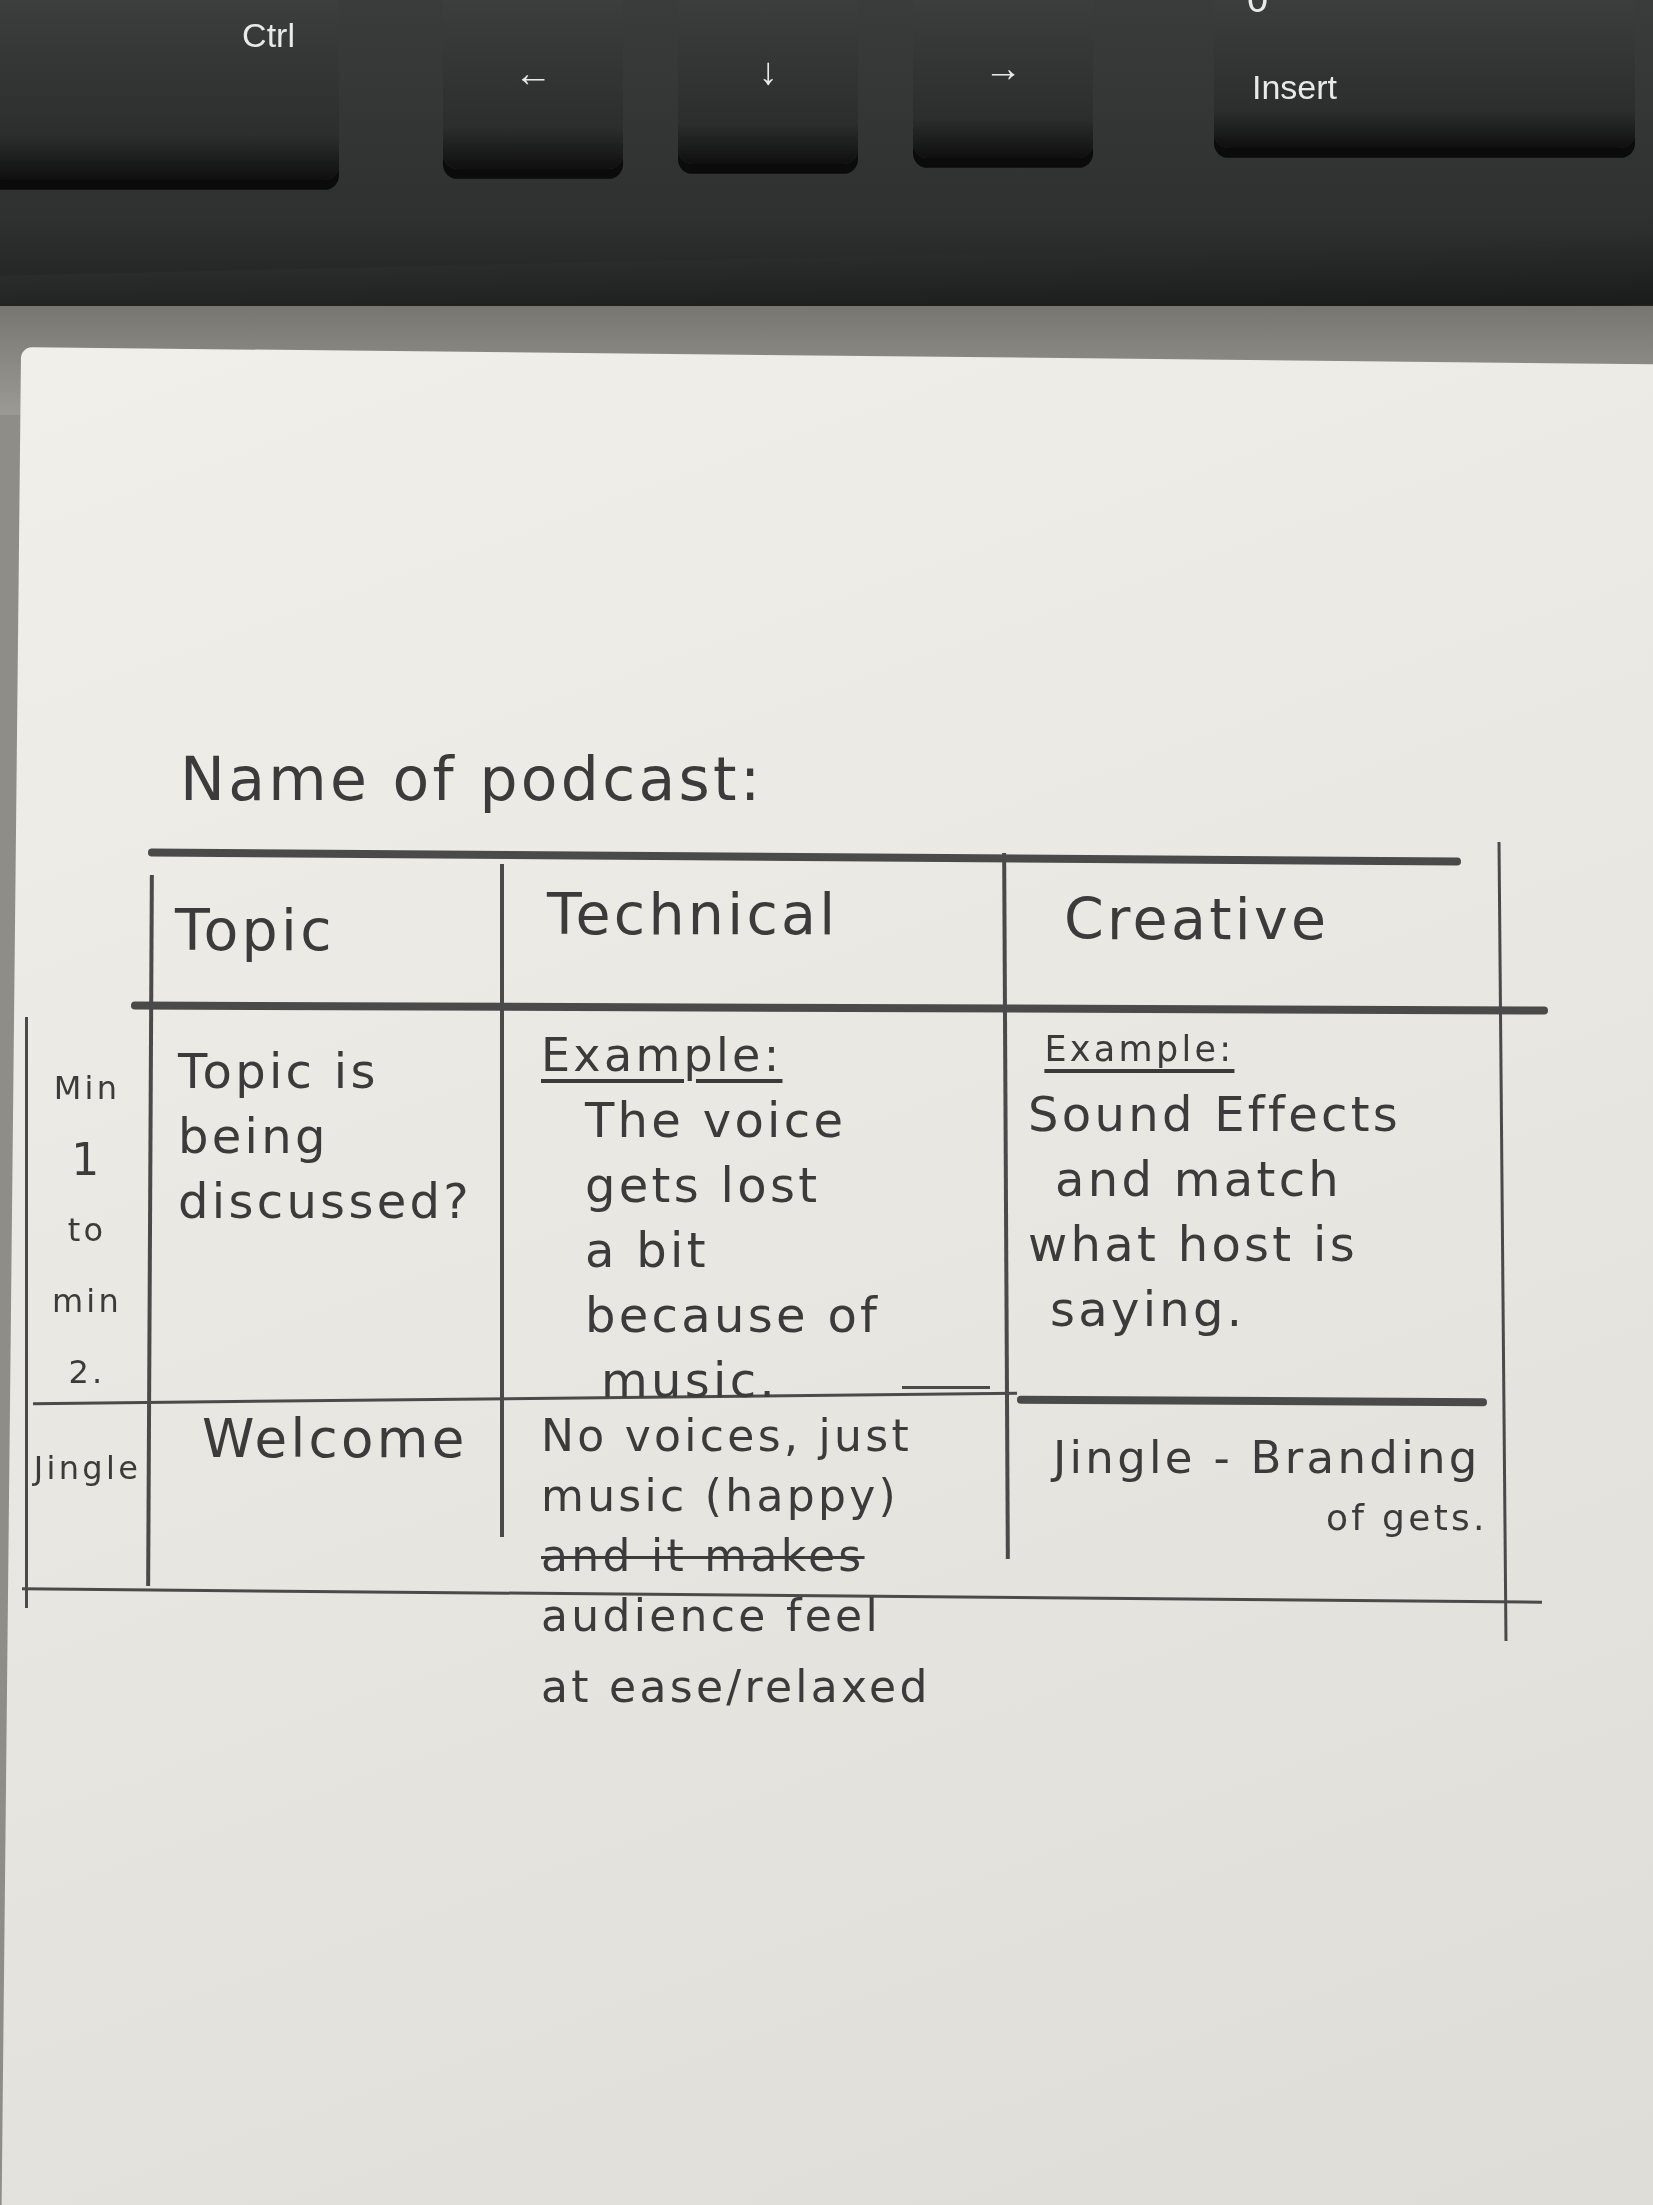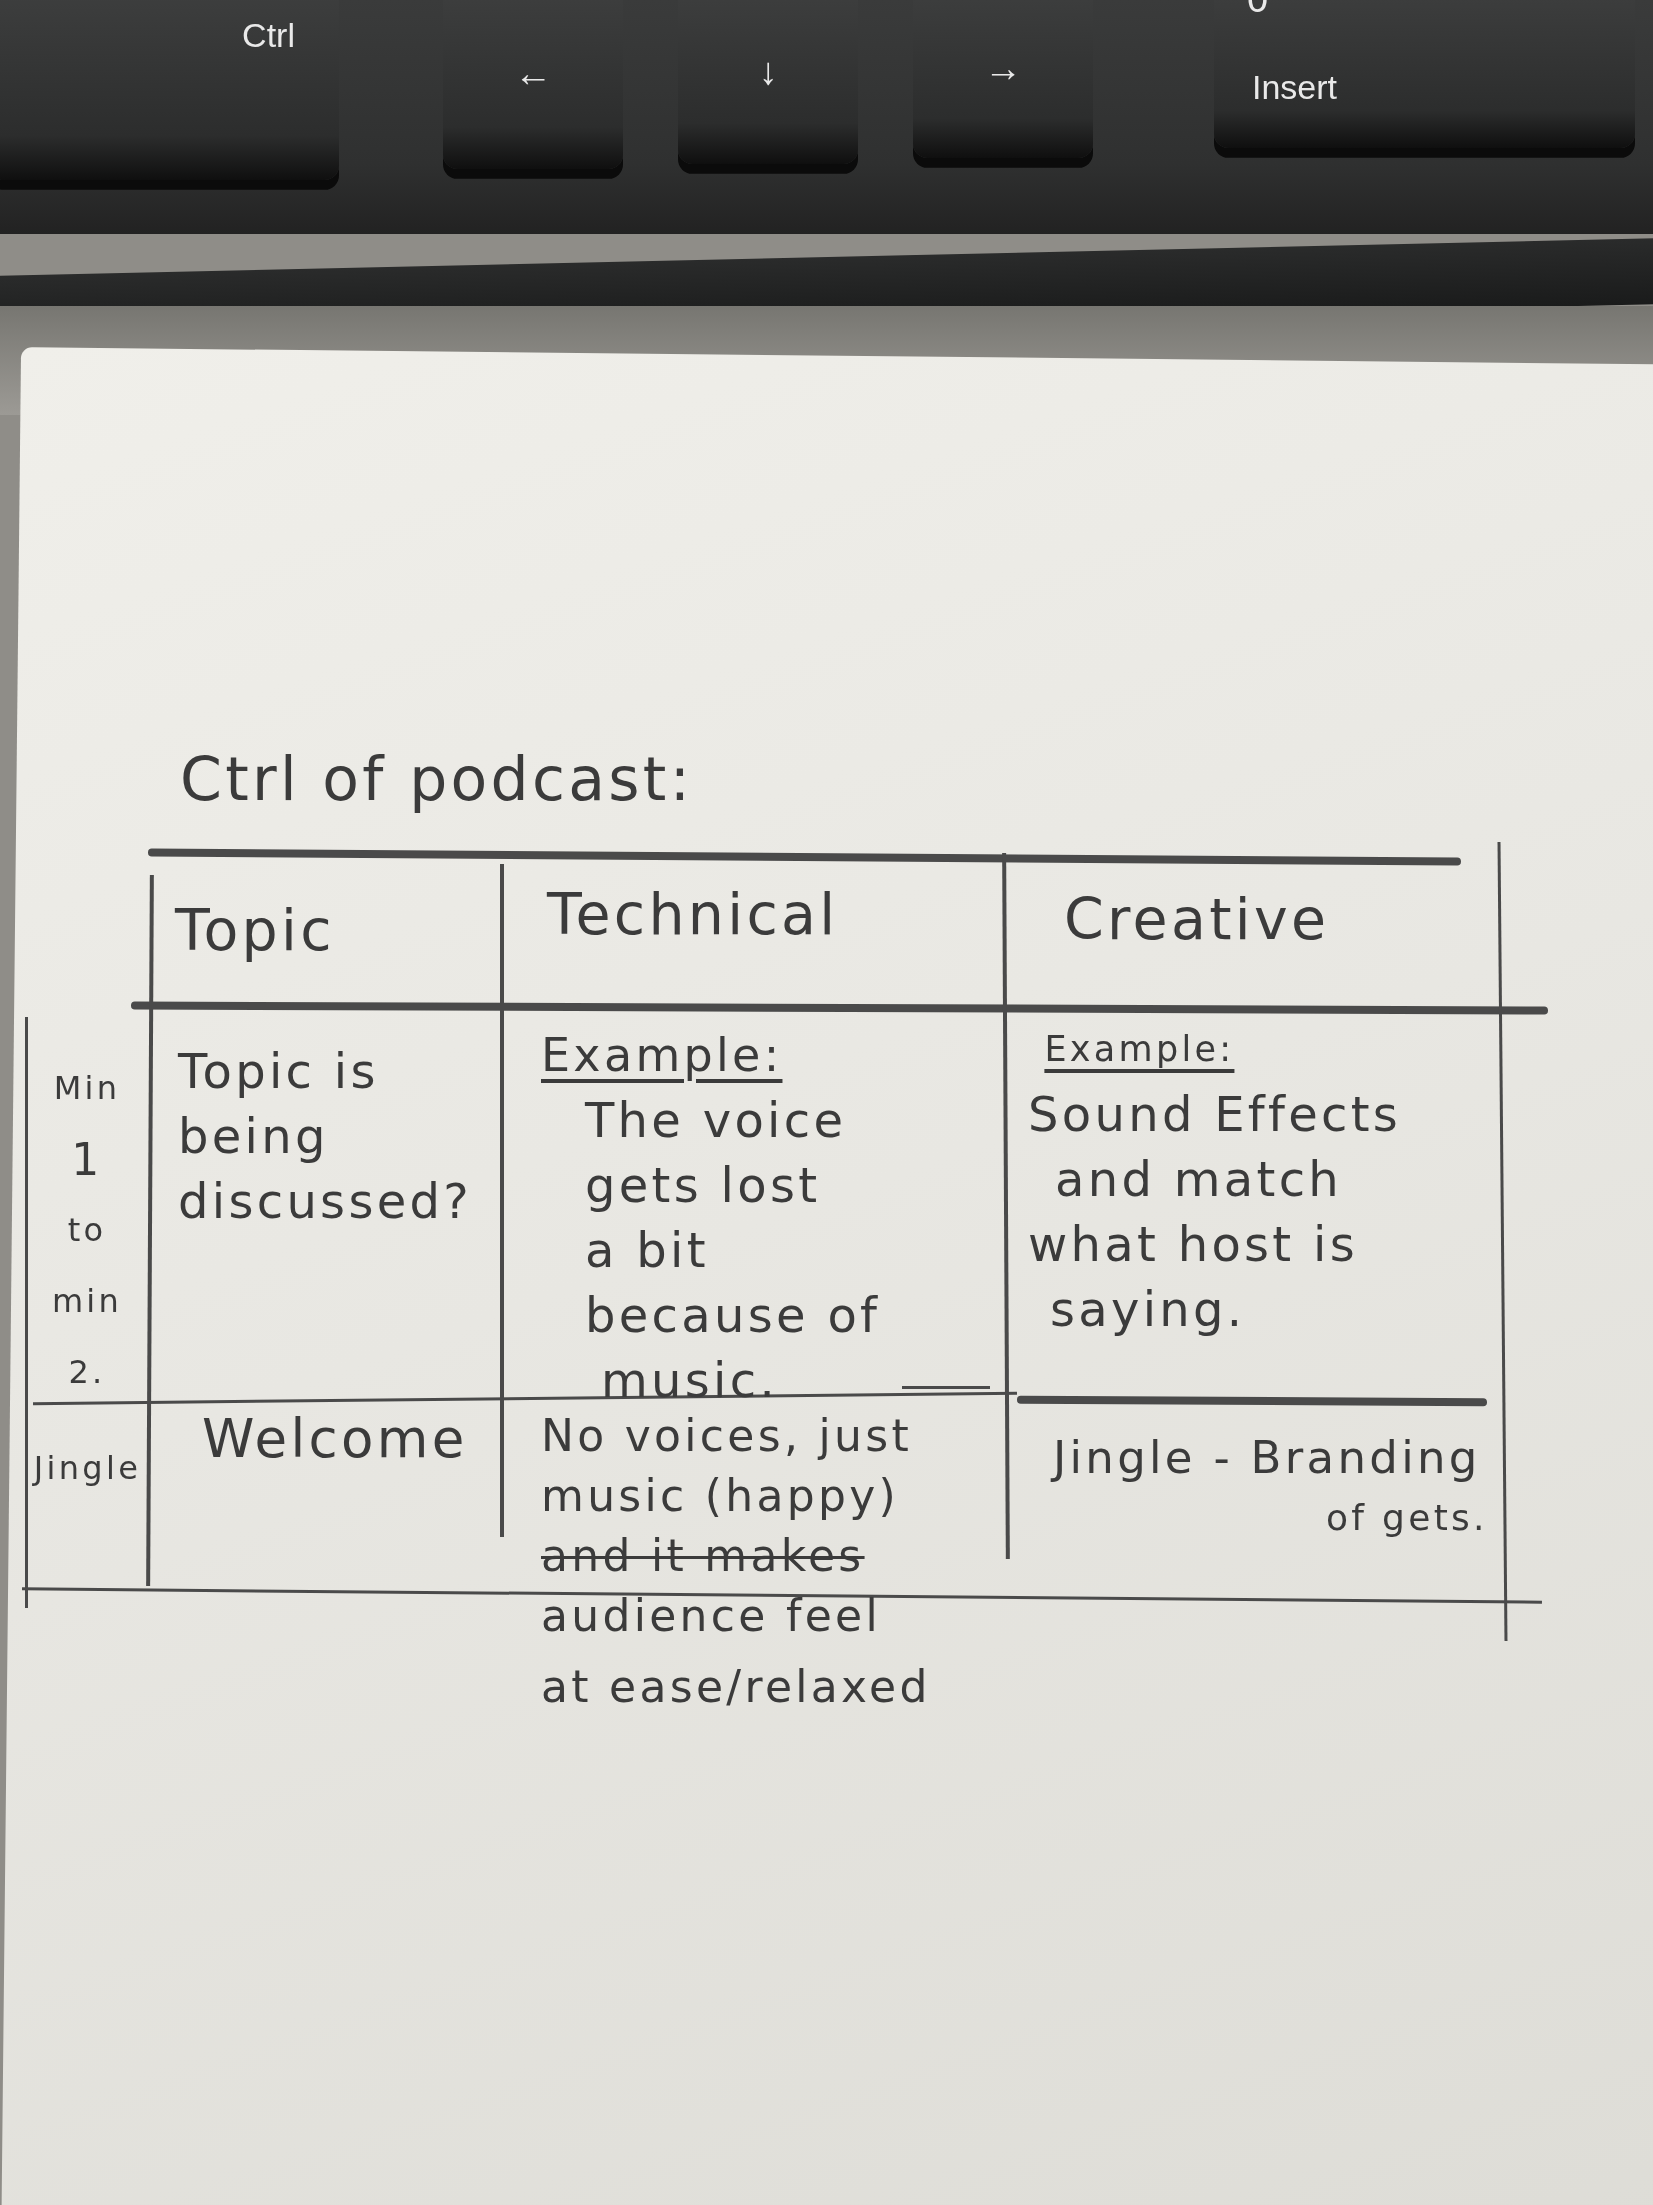--- a/index.html
+++ b/index.html
@@ -4,21 +4,21 @@
 <style>
   html, body { margin: 0; padding: 0; }
   body {
     width: 1654px; height: 2205px; overflow: hidden;
     background: #8f8d88;
     font-family: "DejaVu Sans", sans-serif;
     position: relative;
   }
   
   .keyboard {
-    position: absolute; left: 0; top: 0; width: 1654px; height: 234px;
+    position: absolute; left: 0; top: 0; width: 1654px; height: 306px;
     background: linear-gradient(#3a3b3b, #2f3030 70%, #222 100%);
   }
   .kb-lip {
     position: absolute; left: 0; top: 257px; width: 1654px; height: 66px;
     background: linear-gradient(#2a2b2b, #1a1b1b);
     transform: skewY(-1.3deg);
   }
   .key {
     position: absolute; border-radius: 14.2px;
     background: linear-gradient(#3f4040, #2c2d2d 78%, #0f0f0f 100%);
@@ -89,21 +89,21 @@
     <span class="zero">0</span>
     <span class="label" style="margin-top:49px">Insert</span>
   </div>
   <div class="kb-lip"></div>
 </div>
 <div class="desk"></div>
 
 <div class="paper"></div>
 
 <div class="sheet">
-  <div class="hand title">Ctrl of podcast:</div>
+  <div class="hand title">Name of podcast:</div>
 
   <div class="line thick" style="left:148px; top:853px; width:1313px; transform:rotate(0.4deg);"></div>
   <div class="line thick" style="left:131px; top:1004px; width:1417px; transform:rotate(0.2deg);"></div>
   <div class="line thin" style="left:33px;  top:1397px; width:984px; transform:rotate(-0.6deg);"></div>
   <div class="line thin" style="left:902px; top:1386px; width:88px;"></div>
   <div class="line thick" style="left:1017px; top:1397px; width:470px; transform:rotate(0.3deg);"></div>
   <div class="line thin" style="left:22px;  top:1594px; width:1520px; transform:rotate(0.5deg);"></div>
 
   <div class="line vline" style="left:24.6px;   top:1017px; height:591px;"></div>
   <div class="line vline" style="left:148px;  top:875px; height:711px; transform:rotate(0.3deg);"></div>

